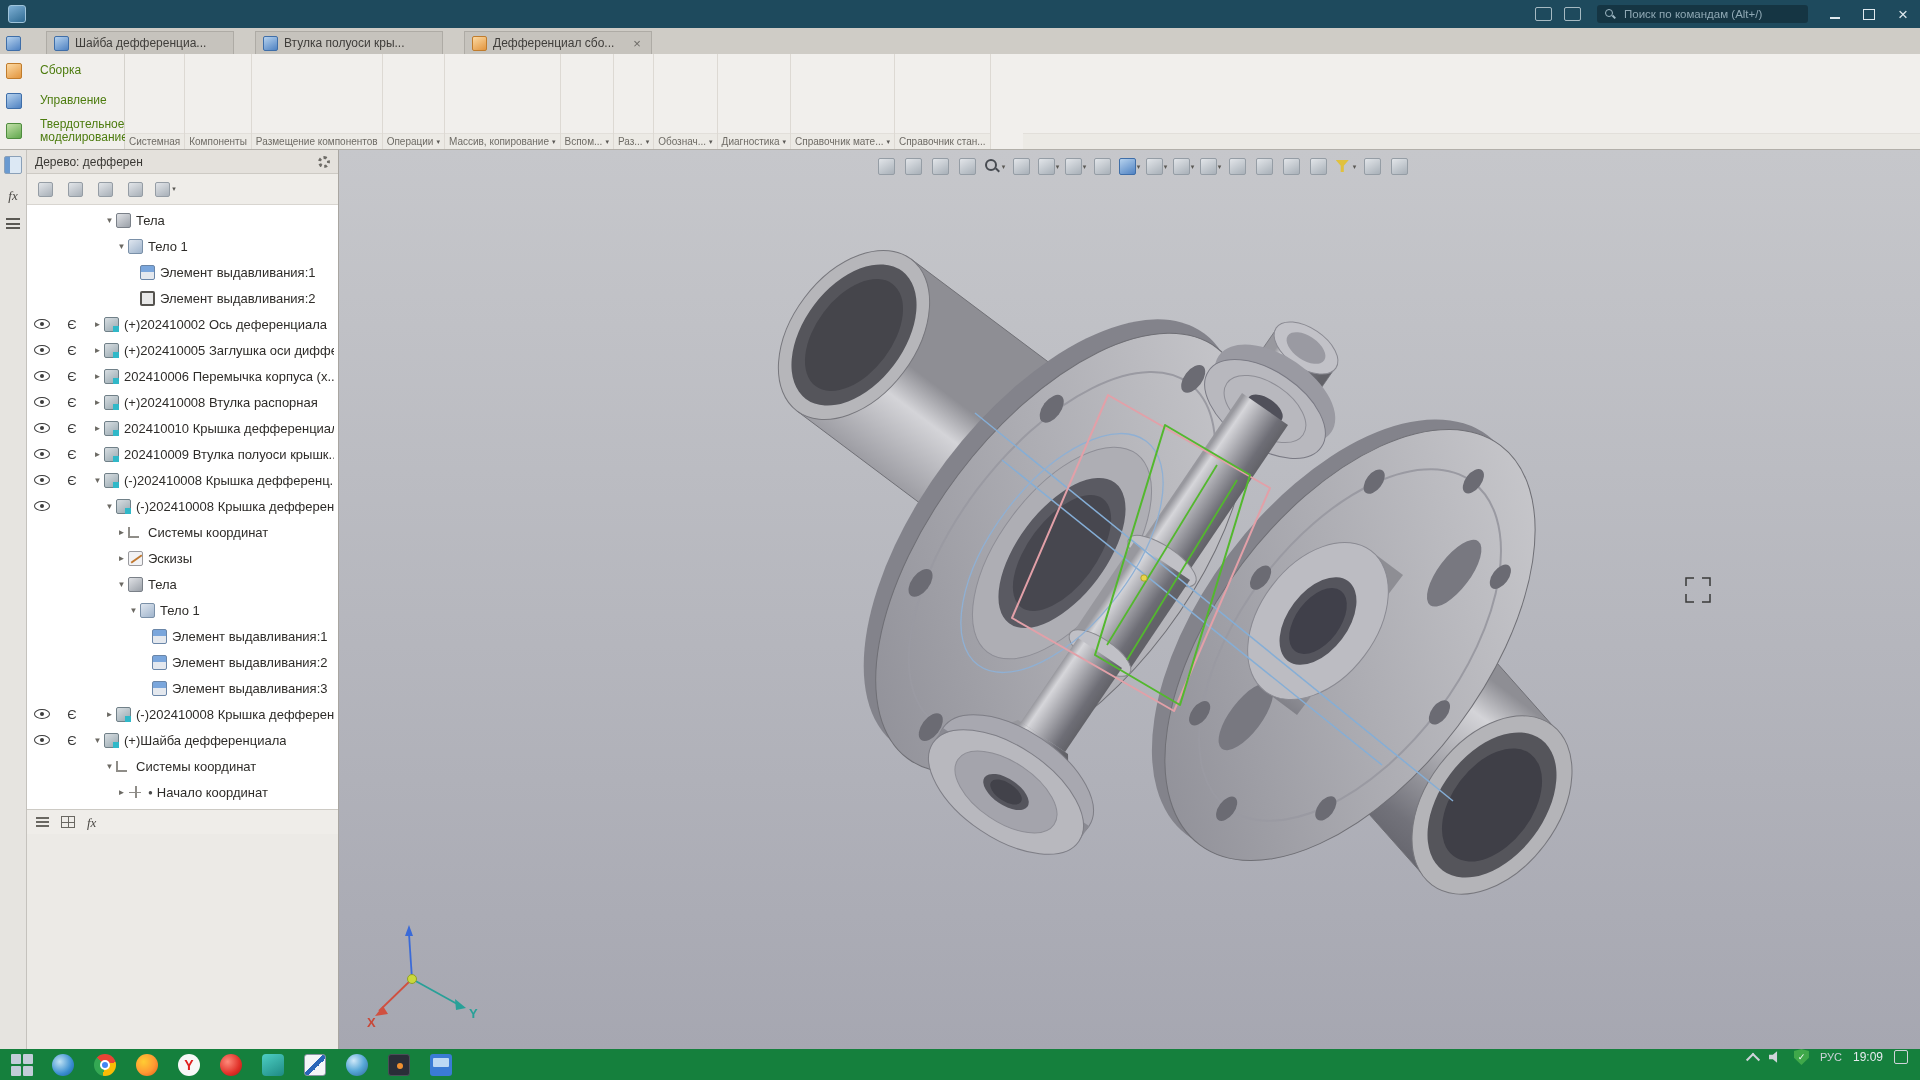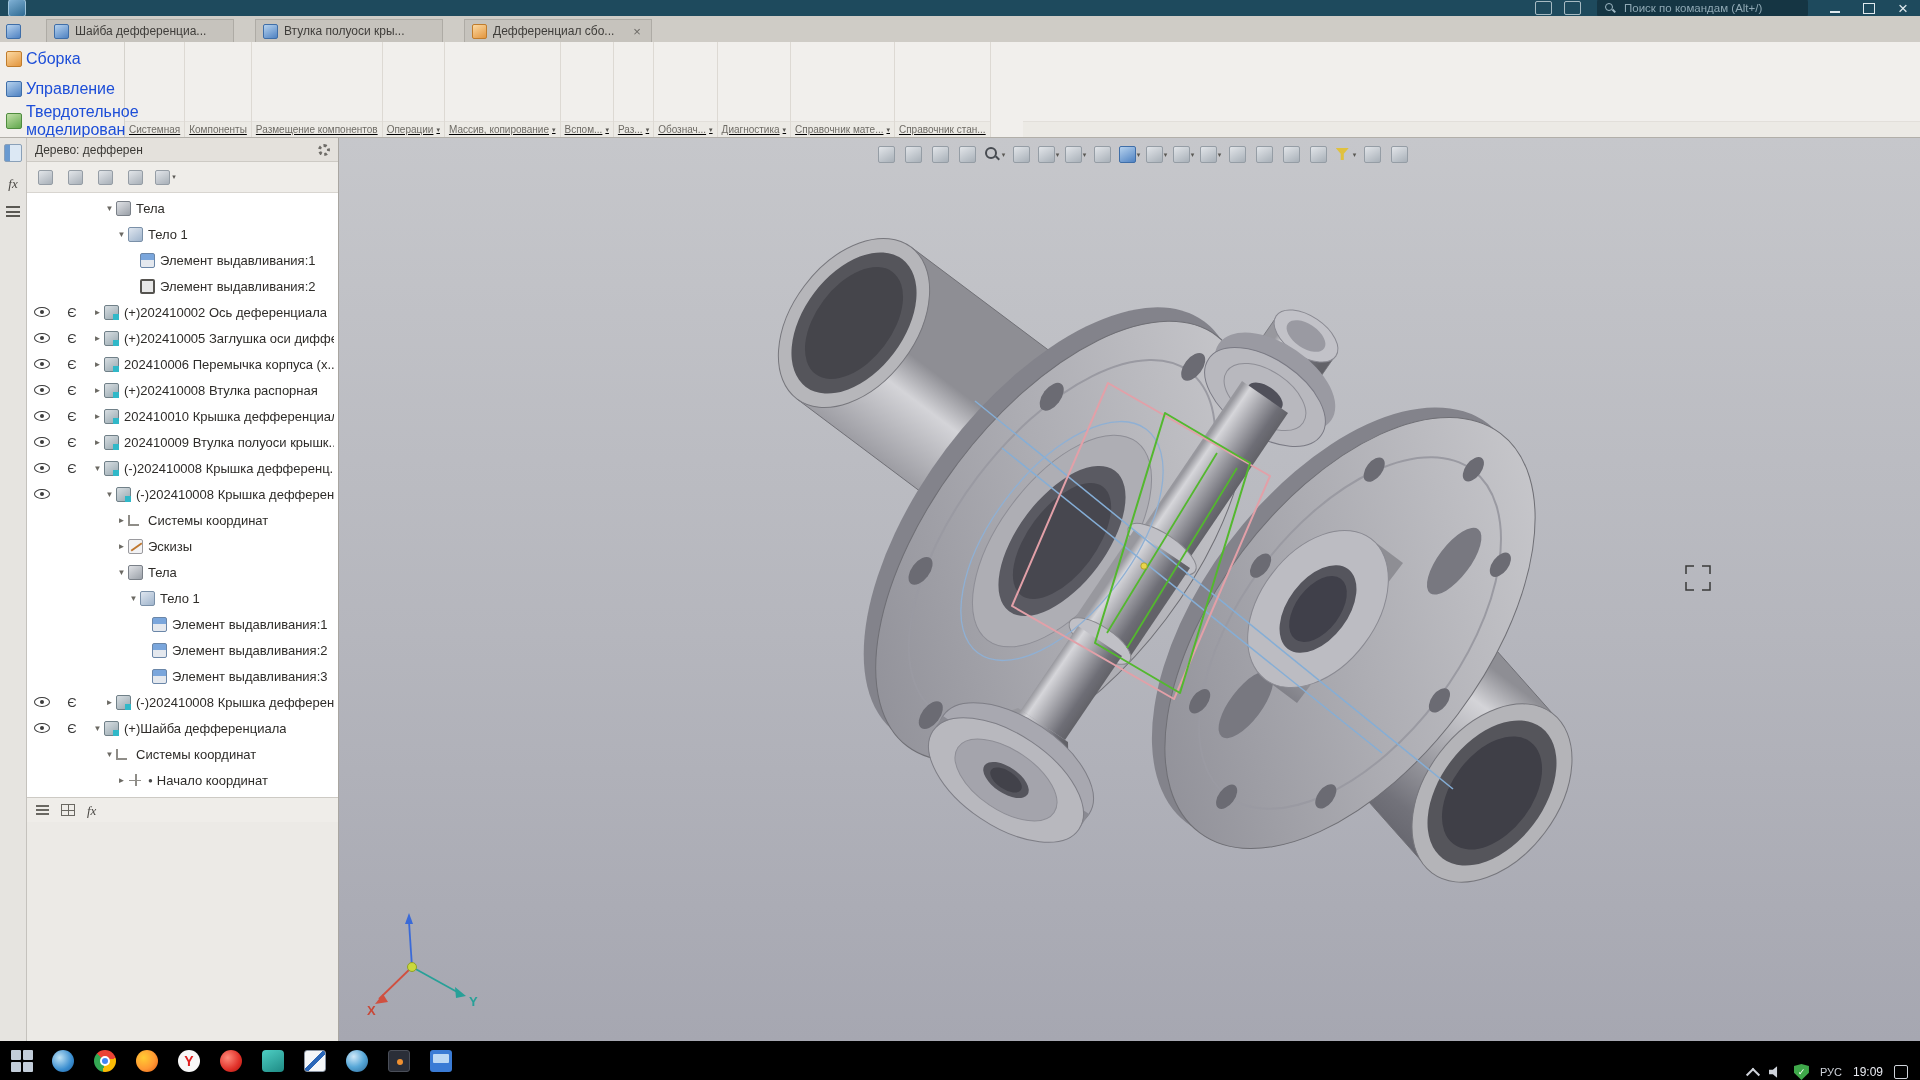--- a/index.html
+++ b/index.html
@@ -1,20 +1,20 @@
 <!DOCTYPE html>
 <html><head>
 <meta charset="utf-8">
 <style>
   html,body{margin:0;padding:0;width:1920px;height:1080px;overflow:hidden;
     font-family:"Liberation Sans",sans-serif;-webkit-font-smoothing:antialiased;}
   .app{position:relative;width:1920px;height:1080px;display:flex;flex-direction:column;background:#d8d5cf;}
 
   
-  .menubar{height:16px;background:#1e4a5d;display:flex;align-items:center;color:#dfe9ee;font-size:13px;flex:none;}
+  .menubar{height:28px;background:#1e4a5d;display:flex;align-items:center;color:#dfe9ee;font-size:13px;flex:none;}
   .appbtn{width:16px;height:16px;margin:0 8px 0 8px;border-radius:3px;background:linear-gradient(150deg,#7fb0d4,#2e6a92);border:1px solid #9fc4da;flex:none;}
   .menus{display:flex;align-items:center;height:100%;}
   .menu-item{padding:0 9px;height:100%;display:flex;align-items:center;cursor:default;white-space:nowrap;}
   .mright{margin-left:auto;display:flex;align-items:center;height:100%;}
   .mchip{width:15px;height:12px;border:1.5px solid rgba(223,233,238,.7);border-radius:2px;margin:0 6px;flex:none;}
   .msearch{display:flex;align-items:center;gap:6px;background:rgba(0,0,0,.28);border-radius:3px;height:18px;width:195px;padding:0 8px;margin:0 10px;}
   .msearch-icon{width:11px;height:11px;position:relative;flex:none;}
   .msearch-icon::before{content:'';position:absolute;left:0;top:0;width:6px;height:6px;border:1.5px solid #9fb8c4;border-radius:50%;}
   .msearch-icon::after{content:'';position:absolute;left:7px;top:7px;width:4px;height:1.5px;background:#9fb8c4;transform:rotate(45deg);}
   .msearch-input{background:transparent;border:none;outline:none;color:#cfe0e8;font-size:11.5px;width:100%;font-family:inherit;}
@@ -44,23 +44,23 @@
   .icn[data-name="zoom-icon"]{background:none;border:none;position:relative;}
   .icn[data-name="zoom-icon"]::before{content:'';position:absolute;left:1px;top:1px;width:8px;height:8px;border:2px solid #474b51;border-radius:50%;}
   .icn[data-name="zoom-icon"]::after{content:'';position:absolute;left:11px;top:11px;width:5px;height:2px;background:#474b51;transform:rotate(45deg);}
   .icn[data-name="filter-icon"]{background:none;border:none;position:relative;}
   .icn[data-name="filter-icon"]::before{content:'';position:absolute;left:1px;top:2px;width:13px;height:12px;background:#e0c13e;
     clip-path:polygon(0 0,100% 0,62% 48%,62% 100%,38% 100%,38% 48%);}
 
   
   .ribbon{height:95px;background:#f1efec;border-bottom:1px solid #b2afa9;display:flex;flex:none;overflow:hidden;}
   .modes{width:124px;flex:none;border-right:1px solid #d5d2cc;display:flex;flex-direction:column;padding-top:2px;}
-  .mode{min-height:26px;display:flex;align-items:center;gap:4px;padding:2px 6px;font-size:16px;color:#1d4ed8;line-height:1.1;cursor:default;}
+  .mode{min-height:26px;display:flex;align-items:center;gap:18px;padding:2px 6px;font-size:12px;color:#4d7c0f;line-height:1.1;cursor:default;}
   .rgroups{display:flex;flex:1;overflow:hidden;}
-  .rgroup{display:flex;flex-direction:column;border-right:1px solid #ddd9d3;flex:none;text-decoration:underline;}
+  .rgroup{display:flex;flex-direction:column;border-right:1px solid #ddd9d3;flex:none;}
   .rg-body{display:flex;align-items:flex-start;padding:2px 4px 0;gap:2px;flex:1;}
   .rg-col{display:flex;flex-direction:column;}
   .caret{display:none;}
   .caret.on{display:inline;font-size:7px;color:#5a5854;}
   .rg-label{height:15px;background:#eceae5;border-top:1px solid #e2dfda;display:flex;align-items:center;justify-content:center;gap:3px;font-size:10px;color:#6e6b65;white-space:nowrap;padding:0 4px;}
   .rfill{flex:1;background:#f1efec;display:flex;flex-direction:column;}
   .rfill .rg-label{margin-top:auto;}
 
   
   .main{flex:1;display:flex;min-height:0;}
@@ -122,21 +122,21 @@
   .pfill{flex:1;background:#eceae6;}
 
   
   .viewport{flex:1;position:relative;background:linear-gradient(180deg,#c6c7cb 0%,#b5b6bd 55%,#a6a7b1 100%);overflow:hidden;}
   .vtoolbar{position:absolute;left:535px;top:4px;display:flex;align-items:center;gap:2px;z-index:5;}
   .vbtn{height:25px;min-width:25px;display:flex;align-items:center;justify-content:center;gap:1px;border-radius:2px;}
   .vbtn .icn{width:17px;height:17px;}
   .model{position:absolute;left:0;top:0;}
 
   
-  .taskbar{height:39px;background:#000000;display:flex;align-items:flex-end;flex:none;color:#dfe3ea;}
+  .taskbar{height:31px;background:#15803d;display:flex;align-items:flex-start;flex:none;color:#dfe3ea;}
   .tb-apps{display:flex;height:100%;}
   .tb-slot{width:42px;height:100%;display:flex;align-items:center;justify-content:center;}
   .tb-icn{width:22px;height:22px;flex:none;box-sizing:border-box;}
   [data-app="start-icon"]{width:10px;height:10px;background:#c2cdd9;box-shadow:12px 0 #c2cdd9,0 12px #c2cdd9,12px 12px #c2cdd9;border-radius:1px;margin:-11px 11px 0 0;}
   [data-app="browser-circle-icon"]{border-radius:50%;background:radial-gradient(circle at 35% 35%,#bfe2f4,#3a8ed0 60%,#1d5a9a);}
   [data-app="chrome-icon"]{border-radius:50%;background:conic-gradient(from -45deg,#ea4335 0 33%,#fbbc05 0 66%,#34a853 0 100%);position:relative;}
   [data-app="chrome-icon"]::after{content:'';position:absolute;left:6px;top:6px;width:10px;height:10px;border-radius:50%;background:#4285f4;border:2px solid #fff;box-sizing:border-box;}
   [data-app="firefox-icon"]{border-radius:50%;background:radial-gradient(circle at 35% 35%,#ffcc33,#ff9933 55%,#e55b13);}
   [data-app="yandex-icon"]{border-radius:50%;background:#f8f8f8;display:flex;align-items:center;justify-content:center;color:#e02020;font-weight:bold;font-size:14px;}
   [data-app="yandex-icon"]::before{content:'Y';}

